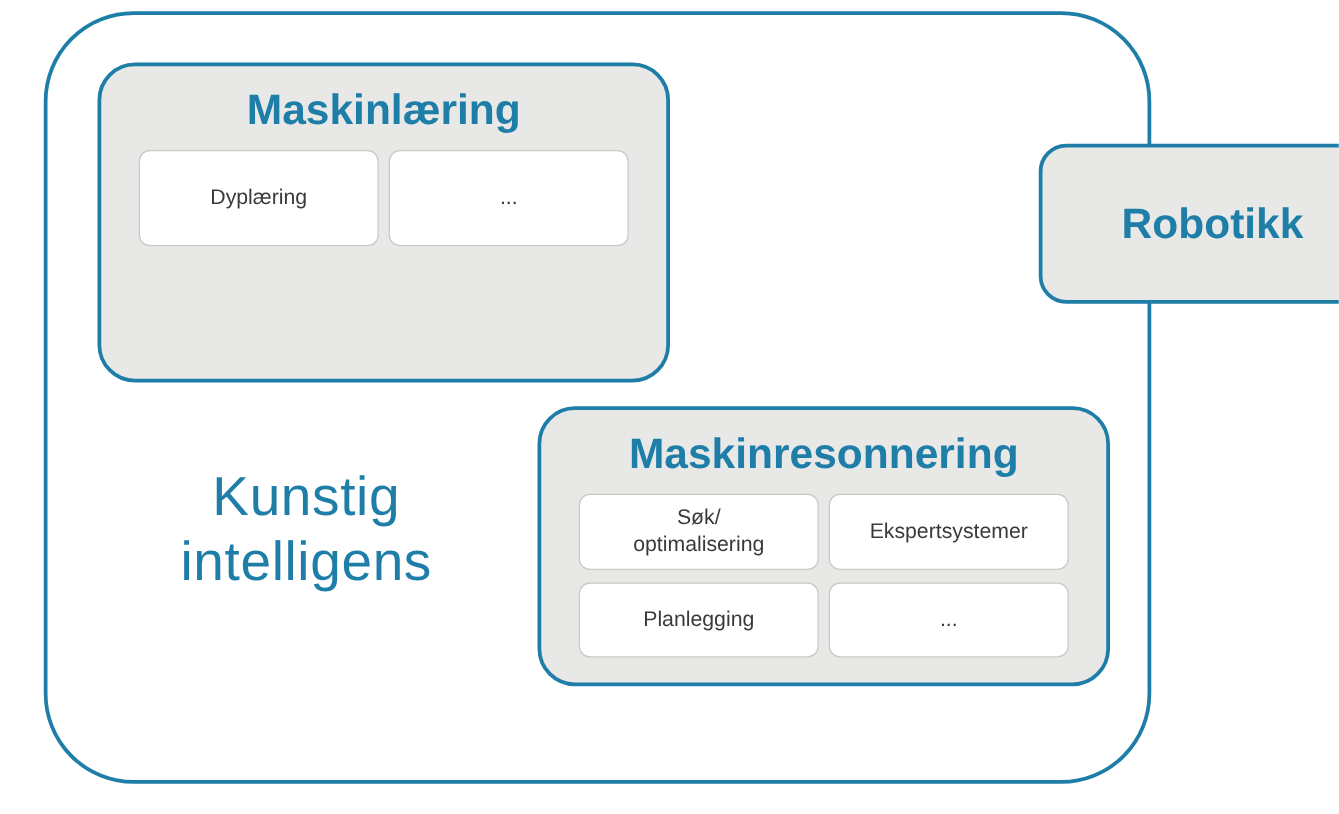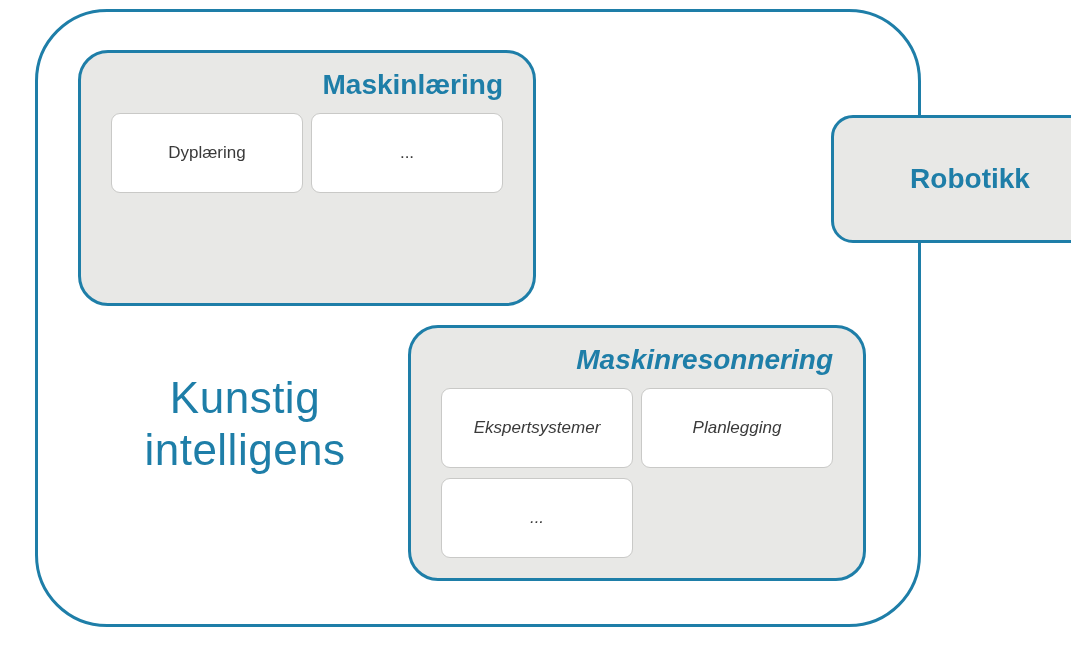--- a/index.html
+++ b/index.html
@@ -52,26 +52,26 @@
     display:flex;
     flex-direction:column;
     align-items:stretch;
     padding:16px 30px 20px 30px;
   }
   .group-ml{
     left:78px; top:50px;
     width:458px; height:256px;
   }
   .group-mr{
-    left:408px; top:325px;
-    width:458px; height:256px;font-style:italic;
+    left:430px; top:325px;
+    width:458px; height:224px;
   }
   .group-title{
-    text-align:right;
-    font-size:28px;
+    text-align:center;
+    font-size:34px;
     font-weight:700;
     color:var(--accent);
     margin-bottom:12px;
   }
   .grid{
     flex:1;
     display:grid;
     grid-template-columns:1fr 1fr;
     grid-template-rows:1fr 1fr;
     gap:10px 8px;
@@ -122,20 +122,22 @@
     <div class="group-title">Maskinlæring</div>
     <div class="grid">
       <div class="sub">Dyplæring</div>
       <div class="sub">...</div>
     </div>
   </div>
 
   <div class="group group-mr">
     <div class="group-title">Maskinresonnering</div>
     <div class="grid">
+      <div class="sub">Søk/
+optimalisering</div>
       <div class="sub">Ekspertsystemer</div>
       <div class="sub">Planlegging</div>
       <div class="sub">...</div>
     </div>
   </div>
 
   <div class="sidebox">
     <div class="group-title">Robotikk</div>
   </div>
 

